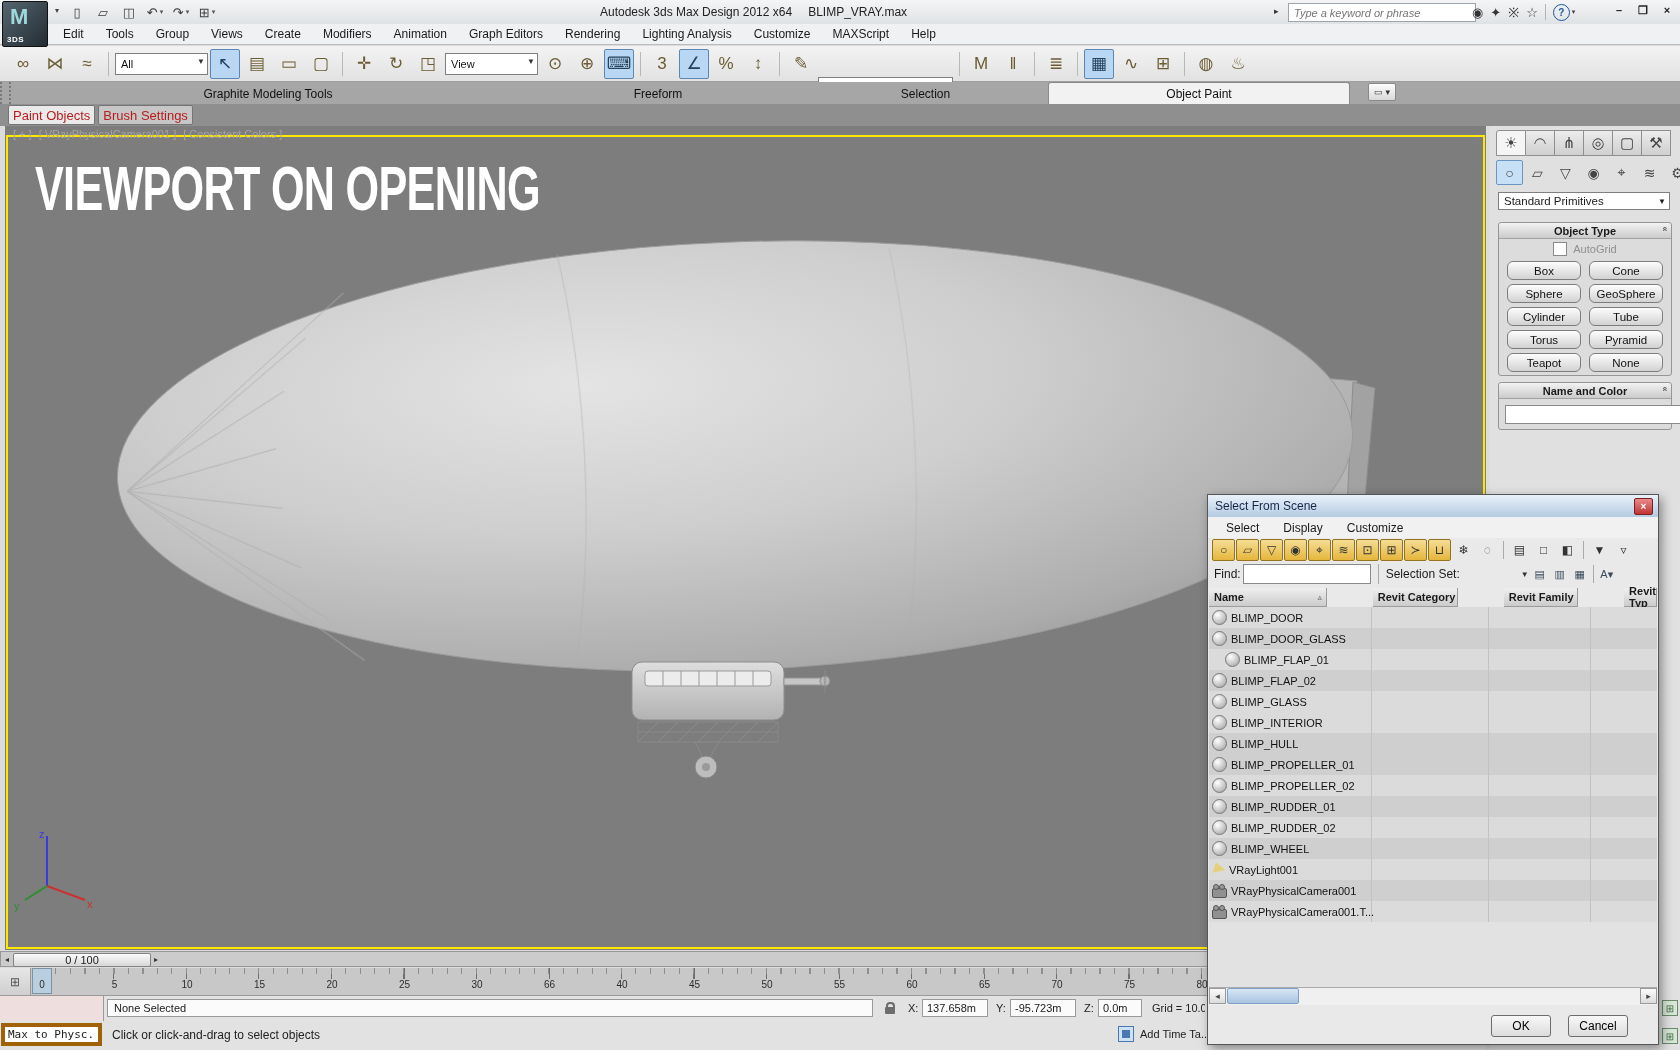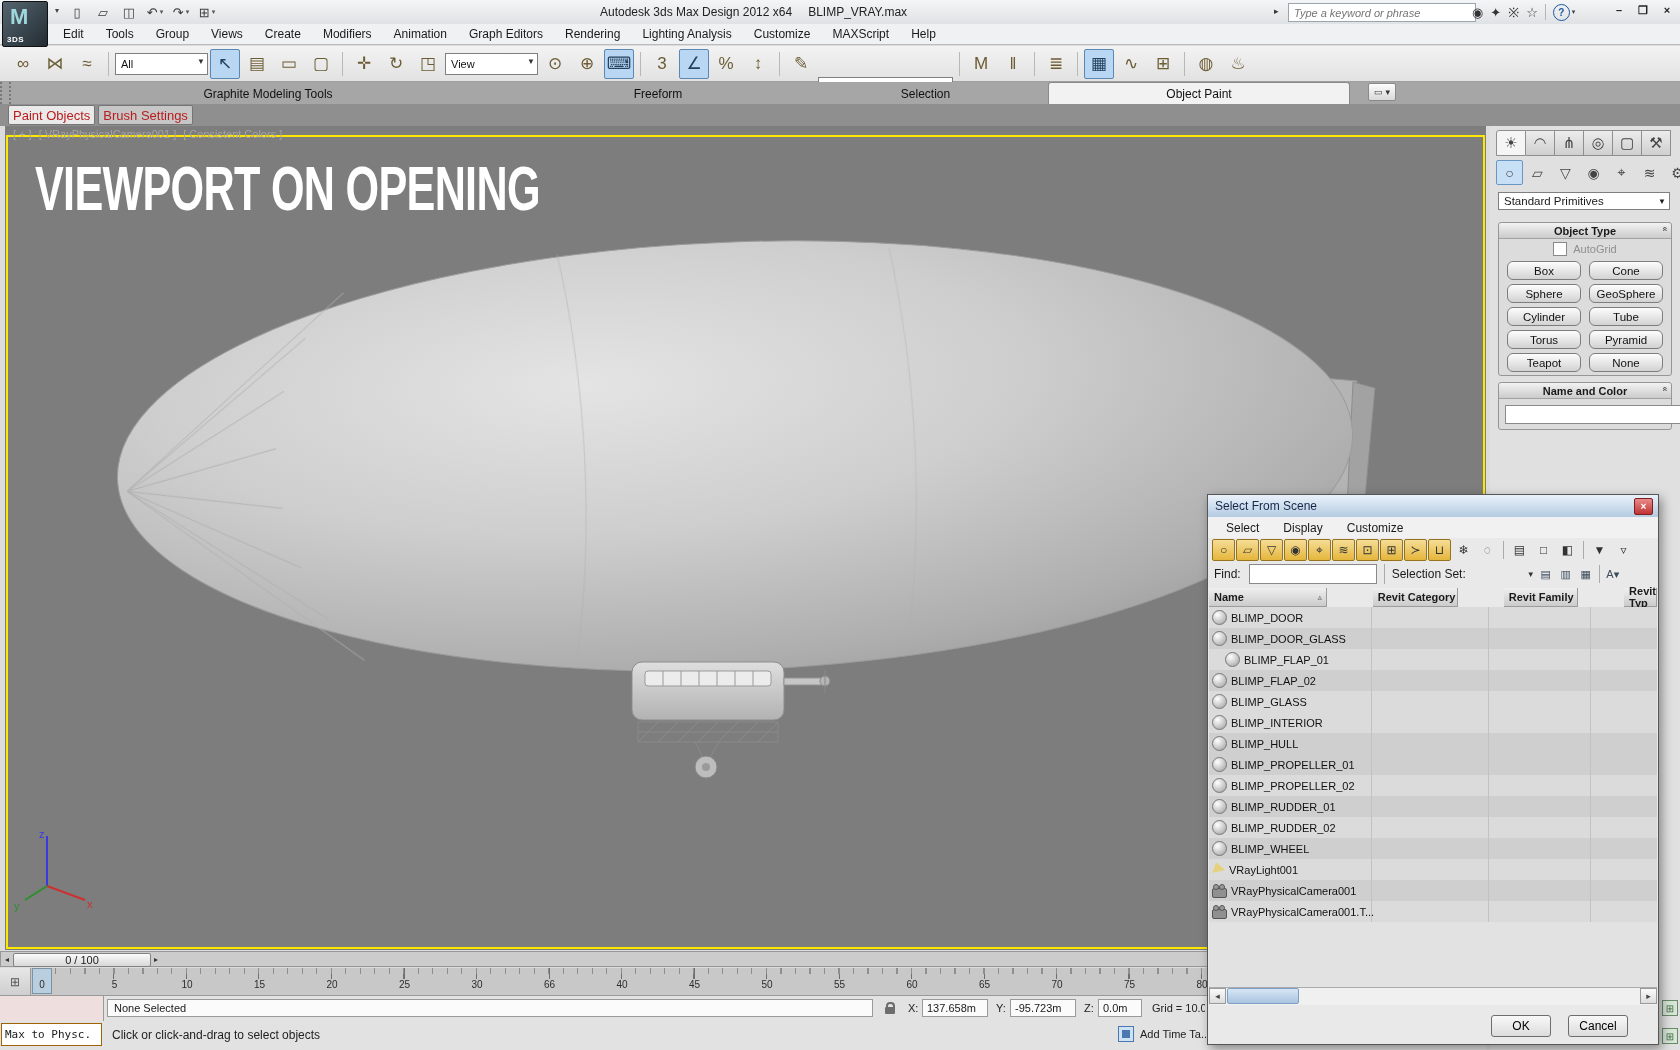--- a/index.html
+++ b/index.html
@@ -128,21 +128,21 @@
                    border-bottom:none;border-radius:4px 4px 0 0;}
   .clbl{position:absolute;top:6px;font-size:11px;color:#222;}
   .clbl.x{left:908px;}.clbl.y{left:996px;}.clbl.z{left:1084px;}
   .cfield{position:absolute;top:3px;height:18px;background:#fbfbfb;border:1px solid #9a9a9a;font-size:11px;
           display:flex;align-items:center;padding-left:4px;box-sizing:border-box;}
   .cfield.fx{left:922px;width:66px;}
   .cfield.fy{left:1010px;width:66px;}
   .cfield.fz{left:1098px;width:44px;}
   .gridlbl{position:absolute;left:1152px;top:6px;width:53px;font-size:11px;color:#222;overflow:hidden;white-space:nowrap;}
   .status2{position:absolute;left:0;top:1022px;width:1486px;height:28px;background:#e2e2e2;}
-  .macro{position:absolute;left:1px;top:1px;width:101px;height:23px;background:#fff;border:1px solid #a16207;
+  .macro{position:absolute;left:1px;top:1px;width:101px;height:23px;background:#fff;border:4px solid #a16207;
          font-family:"DejaVu Sans Mono",monospace;font-size:11px;display:flex;align-items:center;padding-left:3px;box-sizing:border-box;}
   .prompt{position:absolute;left:112px;top:6px;font-size:12px;color:#222;}
   .adapt{position:absolute;left:1118px;top:4px;width:16px;height:16px;background:#cfe2f4;border:1px solid #4a78b0;box-sizing:border-box;}
   .adapt::after{content:"";position:absolute;left:3px;top:3px;right:3px;bottom:3px;background:#4a78b0;}
   .timetag{position:absolute;left:1140px;top:6px;width:66px;font-size:11px;color:#222;overflow:hidden;white-space:nowrap;}
   .cico{position:absolute;width:16px;height:16px;background:#d8e6d8;border:1px solid #6a8a6a;color:#3a6a3a;
         font-size:10px;display:flex;align-items:center;justify-content:center;box-sizing:border-box;}
   
   .dialog{position:absolute;left:1207px;top:494px;width:452px;height:551px;background:#e9e9e9;
           border:1px solid #565656;box-shadow:3px 4px 10px rgba(0,0,0,.4);z-index:50;box-sizing:border-box;}
@@ -152,21 +152,21 @@
           border:1px solid #7c1f1f;border-radius:2px;color:#fff;font-size:10px;font-weight:bold;
           display:flex;align-items:center;justify-content:center;}
   .dmenus{position:absolute;left:0;top:22px;right:0;height:21px;background:#f1f1f1;display:flex;align-items:center;padding-left:6px;}
   .dmenu{padding:0 12px;font-size:12px;}
   .dtoolbar{position:absolute;left:4px;top:43px;right:2px;height:24px;display:flex;align-items:center;gap:1px;}
   .dtbtn{width:21px;height:20px;display:flex;align-items:center;justify-content:center;font-size:12px;color:#333;
          border:1px solid transparent;border-radius:2px;flex:none;}
   .dtbtn.gold{background:linear-gradient(#f5dd96,#e5b63c);border-color:#96741f;}
   .dtsep{width:1px;height:18px;background:#aaa;margin:0 3px;flex:none;}
   .dfind{position:absolute;left:6px;top:67px;right:2px;height:24px;display:flex;align-items:center;font-size:12px;}
-  .dfl{margin-right:8px;}
+  .dfl{margin-right:2px;}
   .dfi{width:122px;height:16px;border:1px solid #8a8a8a;background:#fff;}
   .dsep2{width:1px;height:20px;background:#aaa;margin:0 7px;}
   .dssl{margin-right:4px;}
   .dssdd{width:66px;height:18px;position:relative;}
   .dssdd .dd{position:absolute;right:1px;top:5px;font-size:8px;color:#333;}
   .dsetbtn{width:20px;height:18px;display:flex;align-items:center;justify-content:center;font-size:11px;color:#3c4c5c;flex:none;}
   .dheader{position:absolute;left:1px;top:93px;right:1px;height:19px;display:flex;gap:46px;}
   .dhcell{background:linear-gradient(#efefef,#cbcbcb);border-right:1px solid #9c9c9c;border-bottom:1px solid #9c9c9c;
           font-size:11px;font-weight:bold;display:flex;align-items:center;padding-left:5px;box-sizing:border-box;position:relative;}
   .sortind{position:absolute;right:4px;top:5px;font-size:8px;color:#8a8a8a;}

